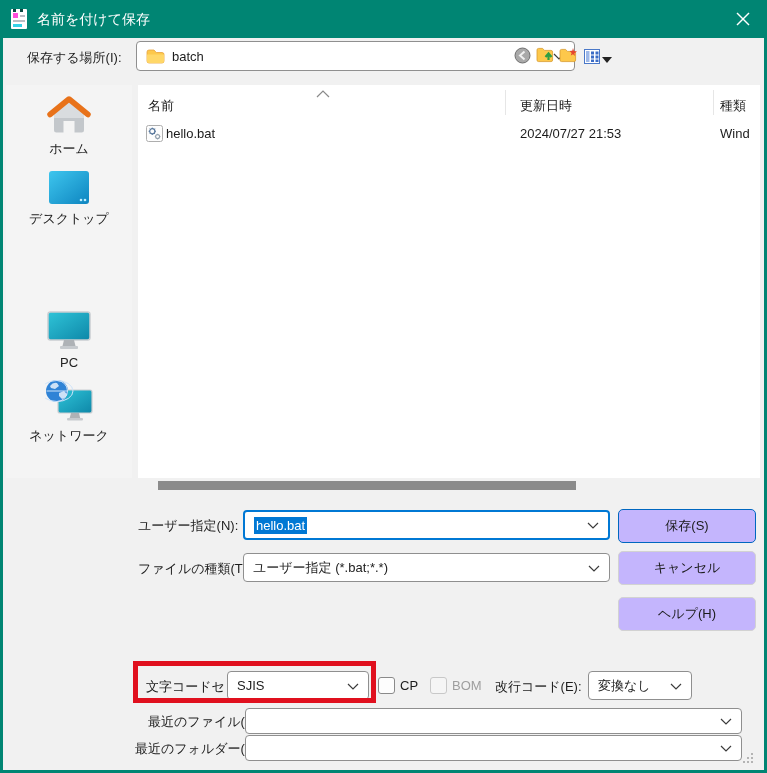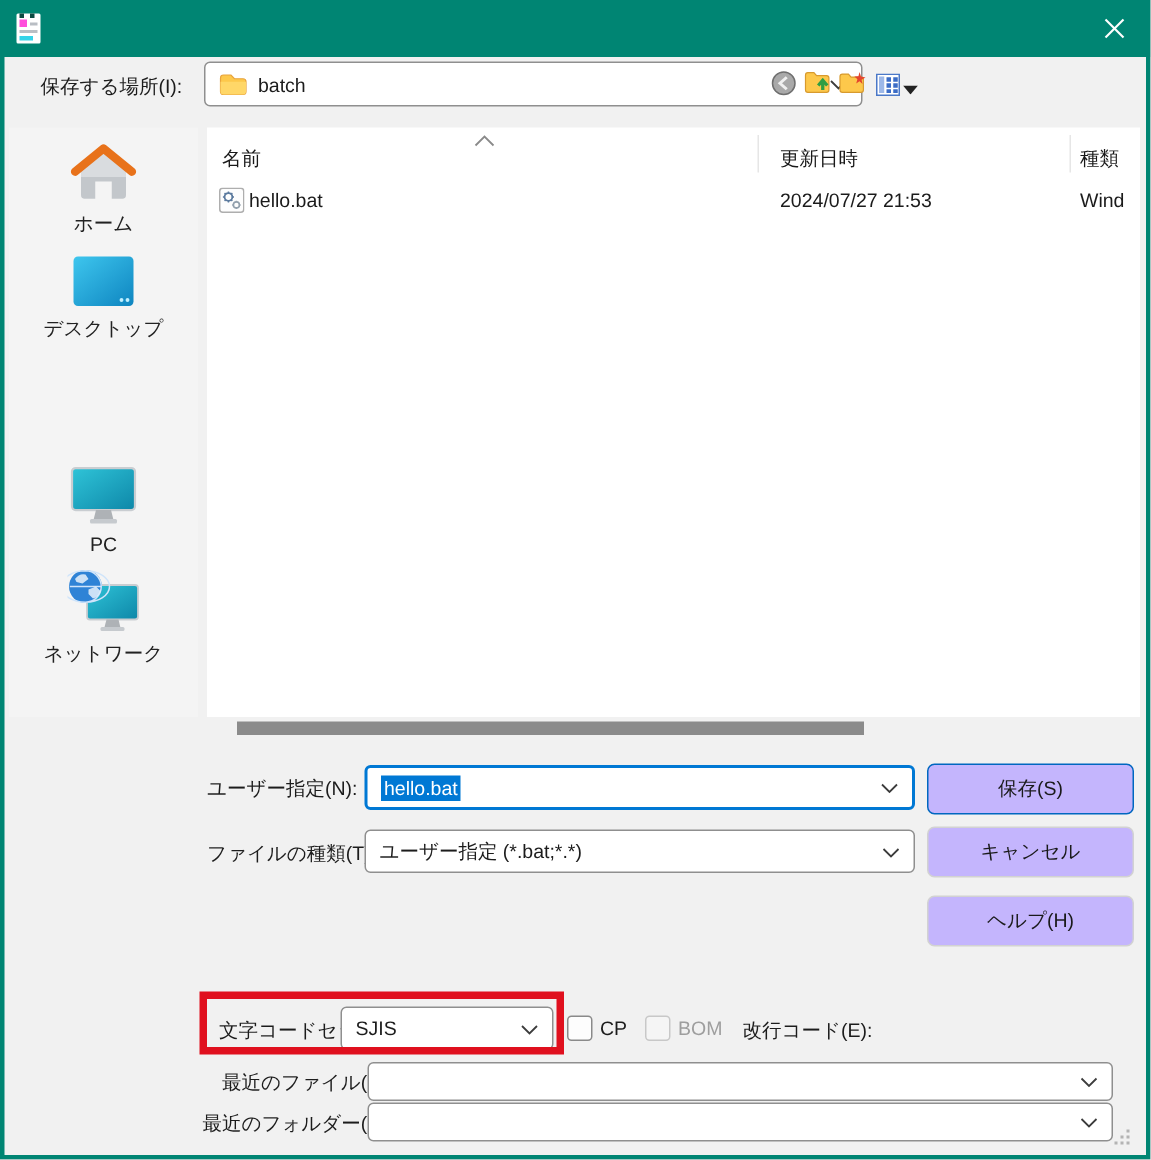--- a/index.html
+++ b/index.html
@@ -68,20 +68,21 @@
 
   <div class="titlebar">
     <div class="app-icon">
       <div class="hole1"></div>
         <div class="hole2"></div>
         <div class="pink"></div>
       <div class="line1"></div>
         <div class="line2"></div>
         <div class="cyan"></div>
     </div>
+    <div class="win-title">名前を付けて保存</div>
     <div class="close-btn">
       <svg width="14" height="14">
         <line x1="1" y1="1" x2="13" y2="13" stroke="#fff" stroke-width="1.4"></line>
         <line x1="13" y1="1" x2="1" y2="13" stroke="#fff" stroke-width="1.4"></line>
       </svg>
     </div>
   </div>
 
   <div class="label" style="left:27px; top:49px;">保存する場所(I):</div>
   <div class="combo" style="left:136px; top:41px; width:439px; height:30px;">
@@ -240,20 +241,26 @@
     <span>SJIS</span>
     <svg class="chev" width="12" height="7">
       <path d="M1 1 L6 6 L11 1" stroke="#3c3c3c" stroke-width="1.2" fill="none"></path>
     </svg>
   </div>
   <div class="checkbox" style="left:378px; top:677px;"></div>
   <div class="label" style="left:400px; top:678px;">CP</div>
   <div class="checkbox disabled" style="left:430px; top:677px;"></div>
   <div class="label dim" style="left:452px; top:678px;">BOM</div>
   <div class="label" style="left:495px; top:678px;">改行コード(E):</div>
+  <div class="combo" style="left:588px; top:671px; width:104px; height:29px;">
+    <span>変換なし</span>
+    <svg class="chev" width="12" height="7">
+      <path d="M1 1 L6 6 L11 1" stroke="#3c3c3c" stroke-width="1.2" fill="none"></path>
+    </svg>
+  </div>
 
   <div class="red-rect"></div>
 
   <div class="label" style="left:148px; top:713px;">最近のファイル(F):</div>
   <div class="combo" style="left:245px; top:708px; width:497px; height:26px;">
     <span></span>
     <svg class="chev" width="12" height="7">
       <path d="M1 1 L6 6 L11 1" stroke="#3c3c3c" stroke-width="1.2" fill="none"></path>
     </svg>
   </div>

